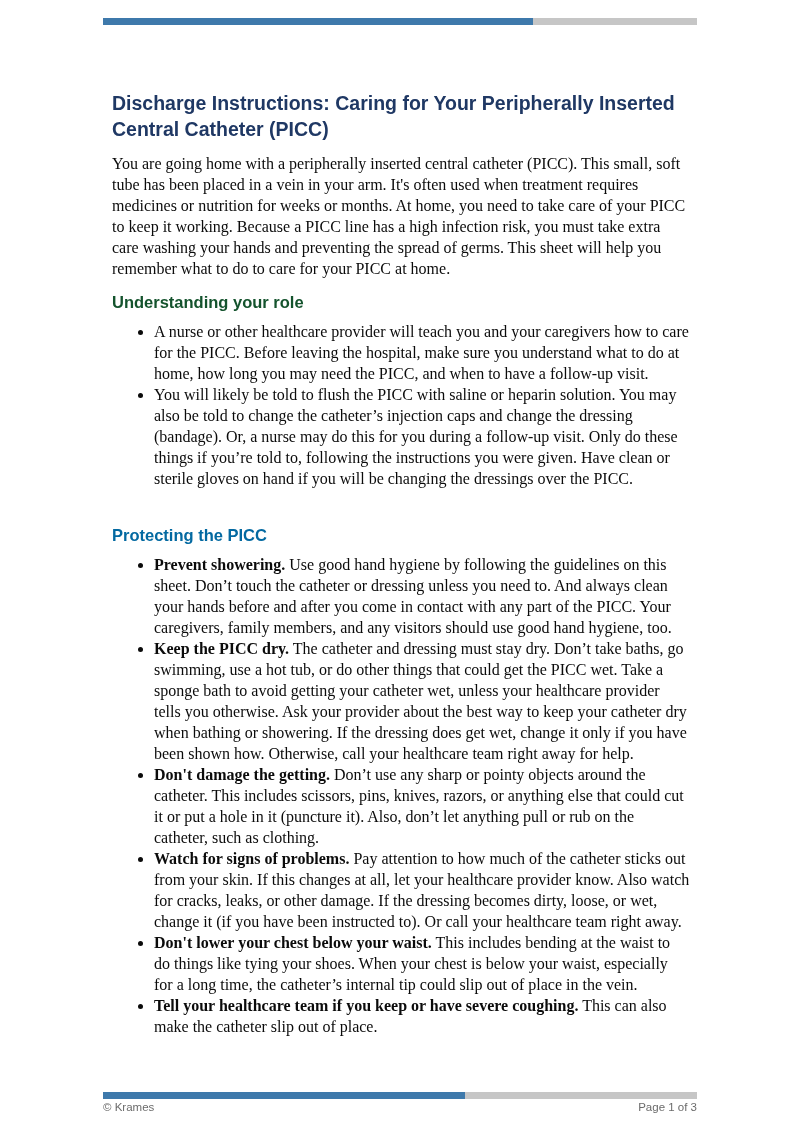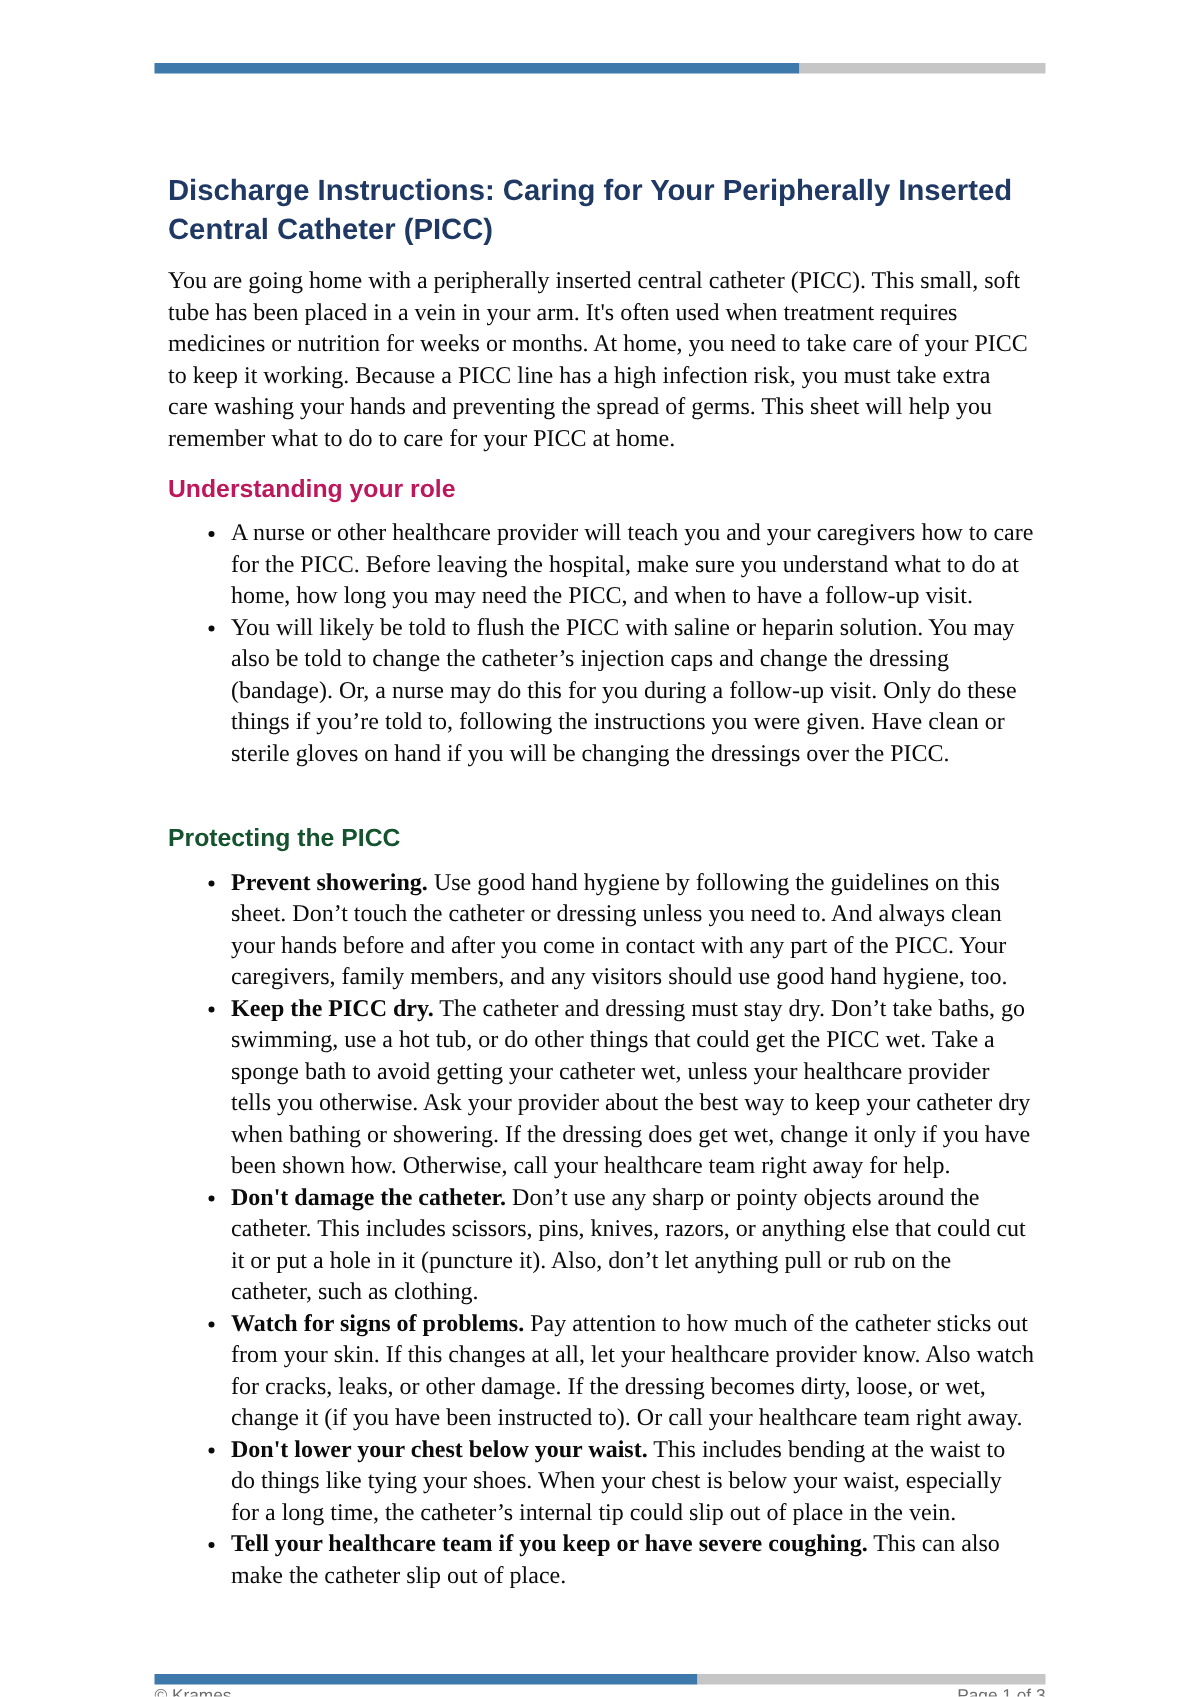--- a/index.html
+++ b/index.html
@@ -5,21 +5,21 @@
   html, body { margin: 0; padding: 0; }
   body {
     width: 800px;
     height: 1131px;
     background: #ffffff;
     position: relative;
     font-family: "Liberation Serif", serif;
     color: #0b0b0b;
     overflow: hidden;
   }
-  .page { position: absolute; inset: 0; margin-top: 24px; }
+  .page { position: absolute; inset: 0; }
 
   
   .rule { position: absolute; left: 103px; width: 594px; height: 7px; display: flex; }
   .rule .seg-blue { height: 100%; }
   .rule .seg-gray { height: 100%; flex: 1; }
   .rule-top { top: 18px; }
   .rule-top .seg-blue { width: 430px; }
   .rule-bottom { top: 1092px; }
   .rule-bottom .seg-blue { width: 362px; }
 
@@ -86,34 +86,34 @@
     <div class="seg-blue" style="background: rgb(62, 121, 171);"></div>
     <div class="seg-gray" style="background: rgb(198, 198, 198);"></div>
   </div>
 
   <div class="content">
 
     <h1 class="doc-title" style="color: rgb(31, 56, 100);">Discharge Instructions: Caring for Your Peripherally Inserted Central Catheter (PICC)</h1>
 
     <p class="body-text">You are going home with a peripherally inserted central catheter (PICC). This small, soft tube has been placed in a vein in your arm. It's often used when treatment requires medicines or nutrition for weeks or months. At home, you need to take care of your PICC to keep it working. Because a PICC line has a high infection risk, you must take extra care washing your hands and preventing the spread of germs. This sheet will help you remember what to do to care for your PICC at home.</p>
 
-    <h2 class="section-heading" style="color: #be185d;">Understanding your role</h2>
+    <h2 class="section-heading" style="color: #14532d;">Understanding your role</h2>
 
     <ul class="bullet-list">
       <li>A nurse or other healthcare provider will teach you and your caregivers how to care for the PICC. Before leaving the hospital, make sure you understand what to do at home, how long you may need the PICC, and when to have a follow-up visit.</li>
       <li>You will likely be told to flush the PICC with saline or heparin solution. You may also be told to change the catheter’s injection caps and change the dressing (bandage). Or, a nurse may do this for you during a follow-up visit. Only do these things if you’re told to, following the instructions you were given. Have clean or sterile gloves on hand if you will be changing the dressings over the PICC.</li>
     </ul>
 
-    <h2 class="section-heading spaced-more" style="color: #14532d;">Protecting the PICC</h2>
+    <h2 class="section-heading spaced-more" style="color: #0369a1;">Protecting the PICC</h2>
 
 
     <ul class="bullet-list">
       <li><span class="lead">Prevent showering.</span><span> Use good hand hygiene by following the guidelines on this sheet. Don’t touch the catheter or dressing unless you need to. And always clean your hands before and after you come in contact with any part of the PICC. Your caregivers, family members, and any visitors should use good hand hygiene, too.</span></li>
       <li><span class="lead">Keep the PICC dry.</span><span> The catheter and dressing must stay dry. Don’t take baths, go swimming, use a hot tub, or do other things that could get the PICC wet. Take a sponge bath to avoid getting your catheter wet, unless your healthcare provider tells you otherwise. Ask your provider about the best way to keep your catheter dry when bathing or showering. If the dressing does get wet, change it only if you have been shown how. Otherwise, call your healthcare team right away for help.</span></li>
-      <li><span class="lead">Don't damage the catheter.</span><span> Don’t use any sharp or pointy objects around the catheter. This includes scissors, pins, knives, razors, or anything else that could cut it or put a hole in it (puncture it). Also, don’t let anything pull or rub on the catheter, such as clothing.</span></li>
+      <li><span class="lead">Don't damage the getting.</span><span> Don’t use any sharp or pointy objects around the catheter. This includes scissors, pins, knives, razors, or anything else that could cut it or put a hole in it (puncture it). Also, don’t let anything pull or rub on the catheter, such as clothing.</span></li>
       <li><span class="lead">Watch for signs of problems.</span><span> Pay attention to how much of the catheter sticks out from your skin. If this changes at all, let your healthcare provider know. Also watch for cracks, leaks, or other damage. If the dressing becomes dirty, loose, or wet, change it (if you have been instructed to). Or call your healthcare team right away.</span></li>
       <li><span class="lead">Don't lower your chest below your waist.</span><span> This includes bending at the waist to do things like tying your shoes. When your chest is below your waist, especially for a long time, the catheter’s internal tip could slip out of place in the vein.</span></li>
       <li><span class="lead">Tell your healthcare team if you keep or have severe coughing.</span><span> This can also make the catheter slip out of place.</span></li>
     </ul>
 
   </div>
 
   <div class="rule rule-bottom">
     <div class="seg-blue" style="background: rgb(62, 121, 171);"></div>
     <div class="seg-gray" style="background: rgb(198, 198, 198);"></div>

